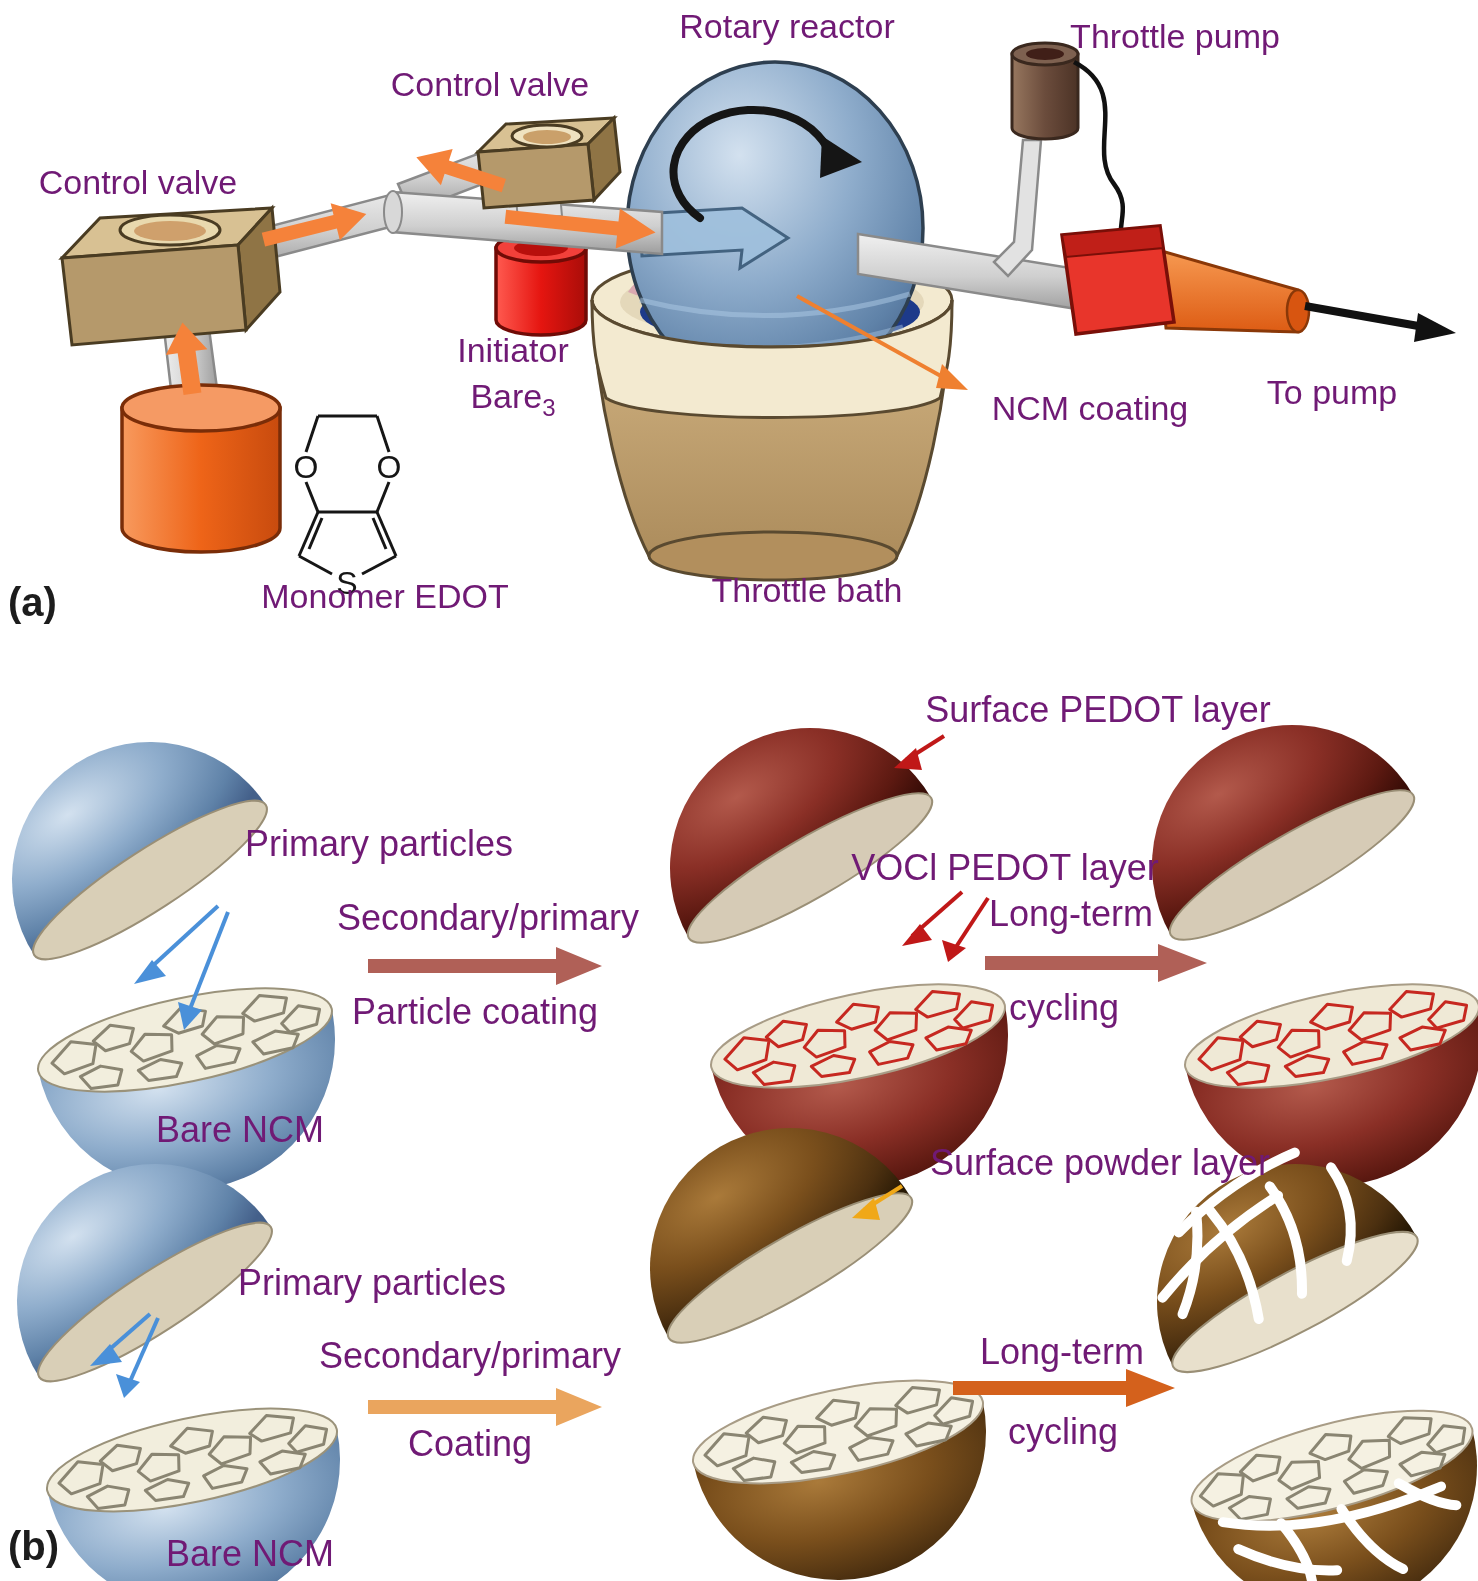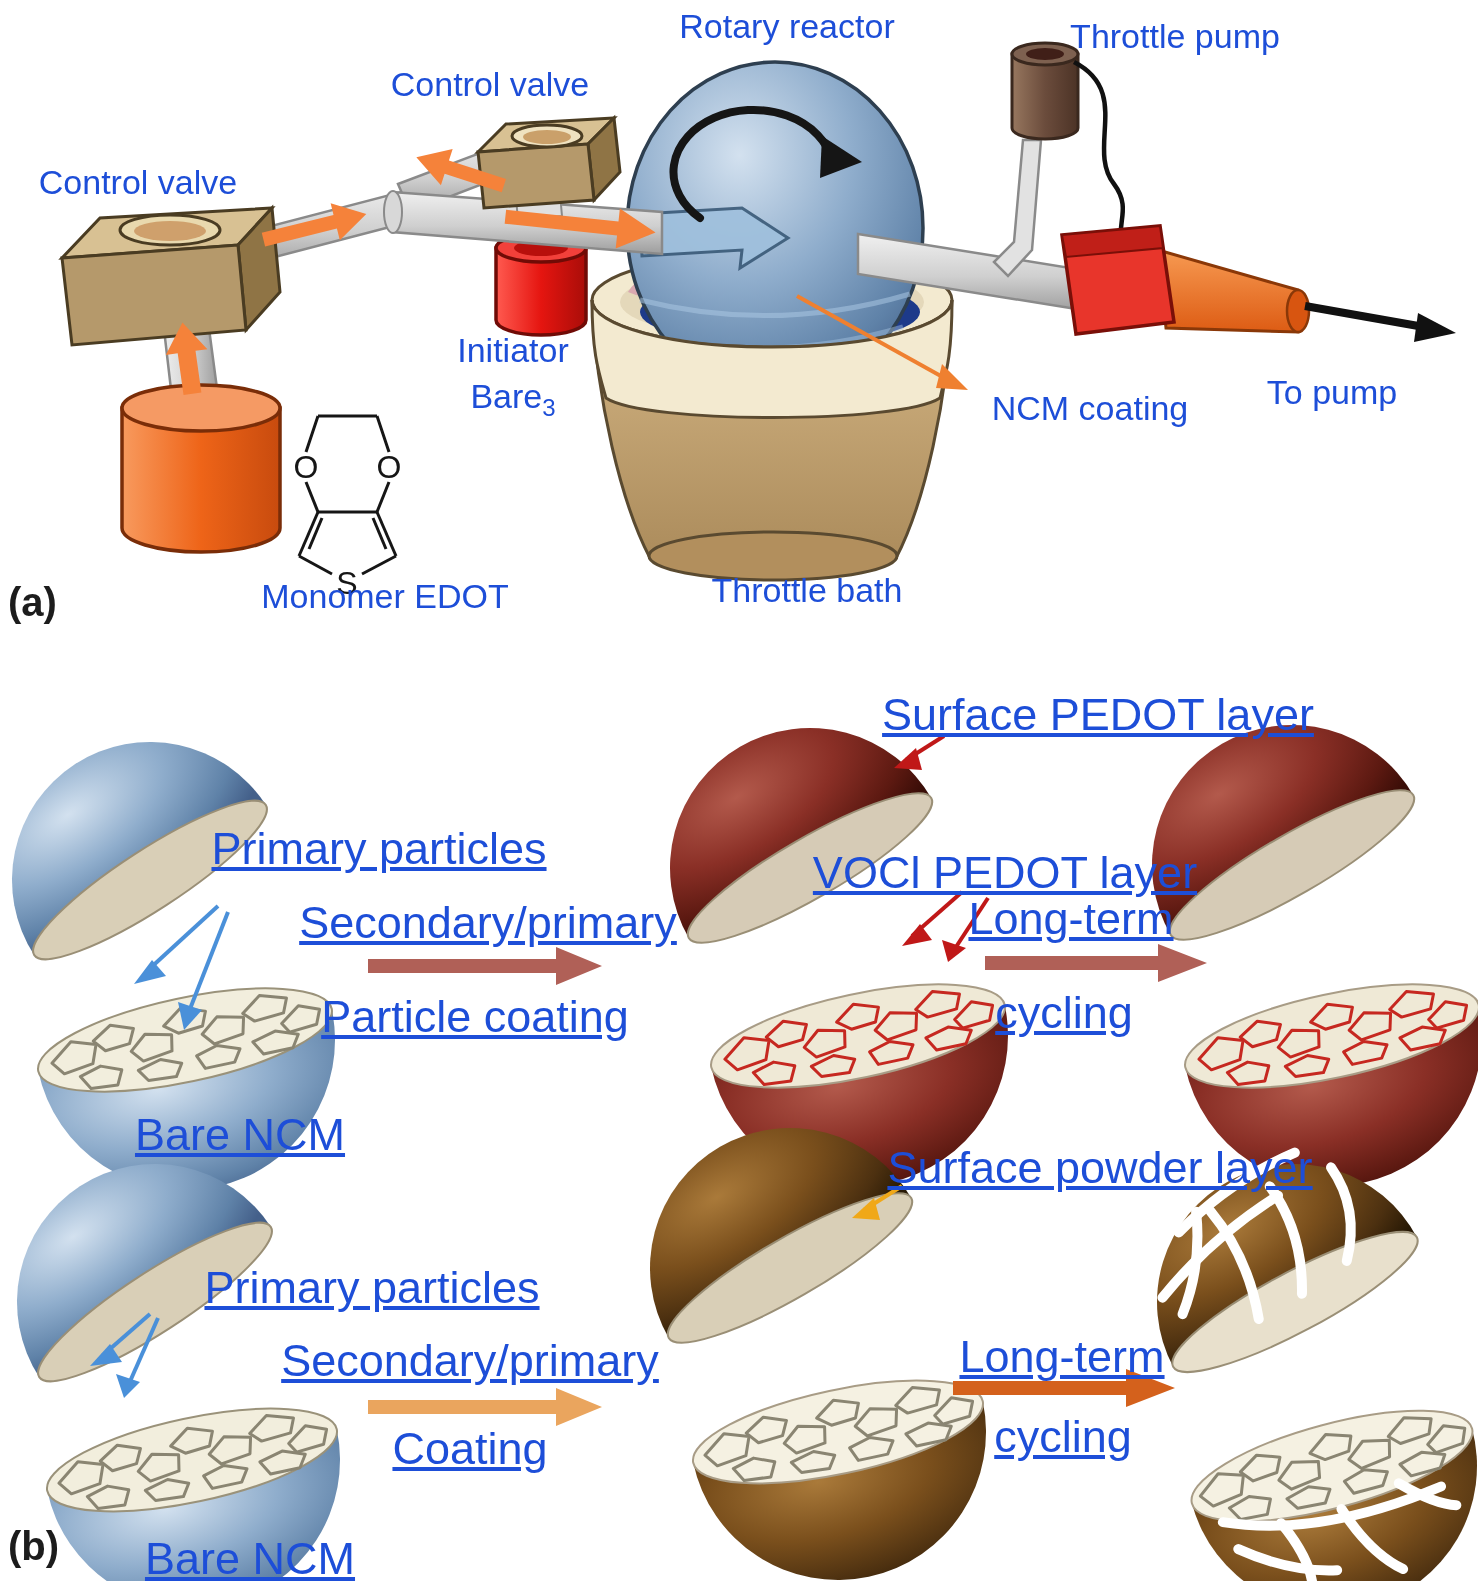--- a/index.html
+++ b/index.html
@@ -1,21 +1,21 @@
 <!DOCTYPE html>
 <html><head>
 <meta charset="utf-8">
 <style>
   html,body{margin:0;padding:0;background:#ffffff;}
   .figure{position:relative;width:1478px;height:1581px;background:#ffffff;overflow:hidden;
           font-family:"Liberation Sans",sans-serif;color:#1c1c1c;}
   .figure svg{position:absolute;left:0;top:0;}
   .lbl{position:absolute;white-space:nowrap;transform:translateX(-50%);
-       font-size:34px;line-height:1.1;color:#1d4ed8;}
-  .lbl-b{font-size:45px;text-decoration:underline;}
+       font-size:34px;line-height:1.1;color:#701a75;}
+  .lbl-b{font-size:36px;}
   .panel-tag{position:absolute;transform:none;font-weight:bold;font-size:40px;}
   .sub{font-size:24px;}
 </style>
 </head>
 <body>
 
 <div class="figure">
 
 <svg width="1478" height="1581" viewBox="0 0 1478 1581">
   <defs>

